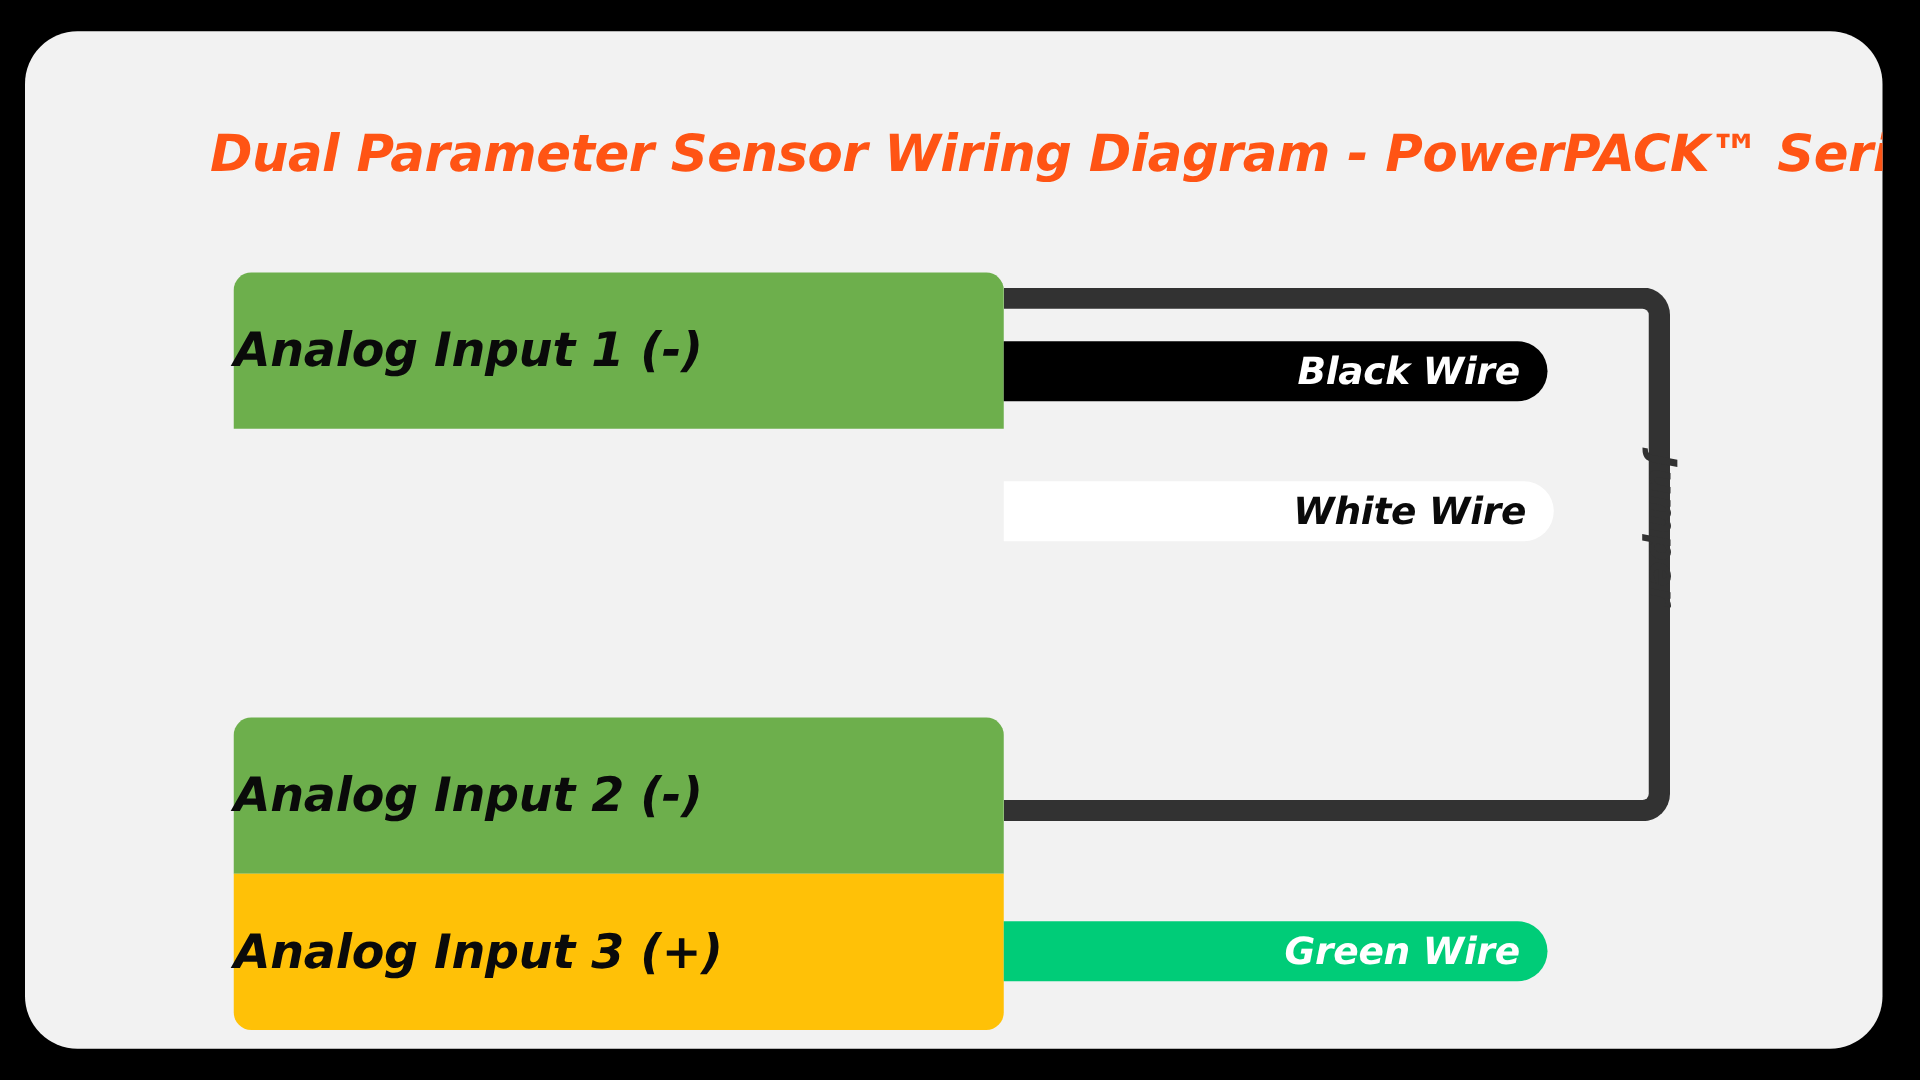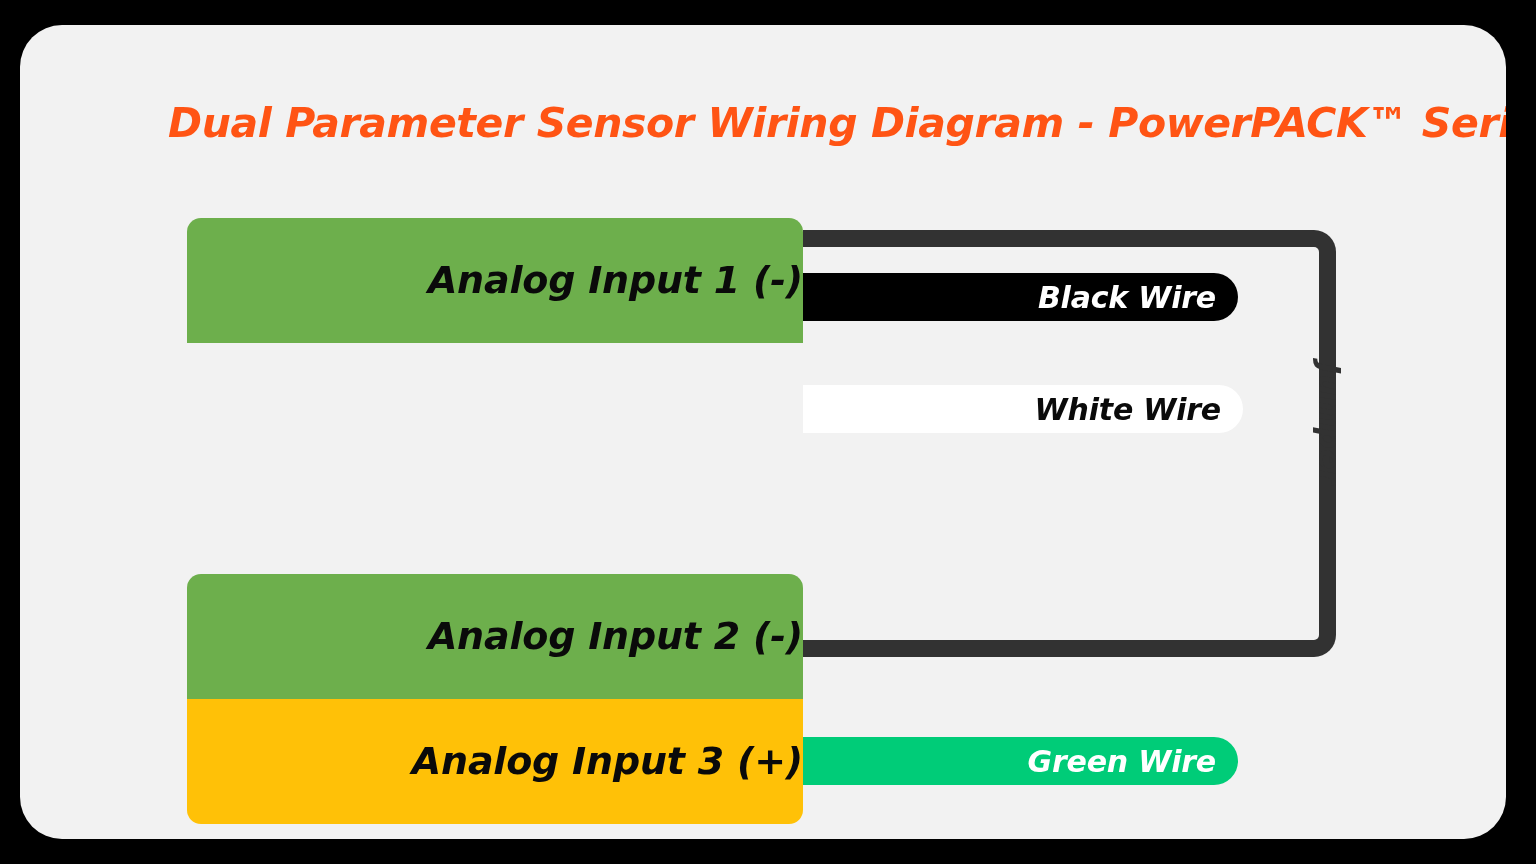--- a/index.html
+++ b/index.html
@@ -57,21 +57,21 @@
   }
   .block-group.group-1 { top: 193px; }
   .block-group.group-2 { top: 549px; }
 
   .terminal {
     position: relative;
     width: 616px;
     height: 125px;
     display: flex;
     align-items: center;
-    justify-content: flex-end;
+    justify-content: flex-start;
     box-sizing: border-box;
   }
   .terminal.neg {
     background: #6DAF4C;
     border-radius: 14px 14px 0 0;
   }
   .terminal.pos {
     background: #FFC107;
     border-radius: 0 0 14px 14px;
   }

